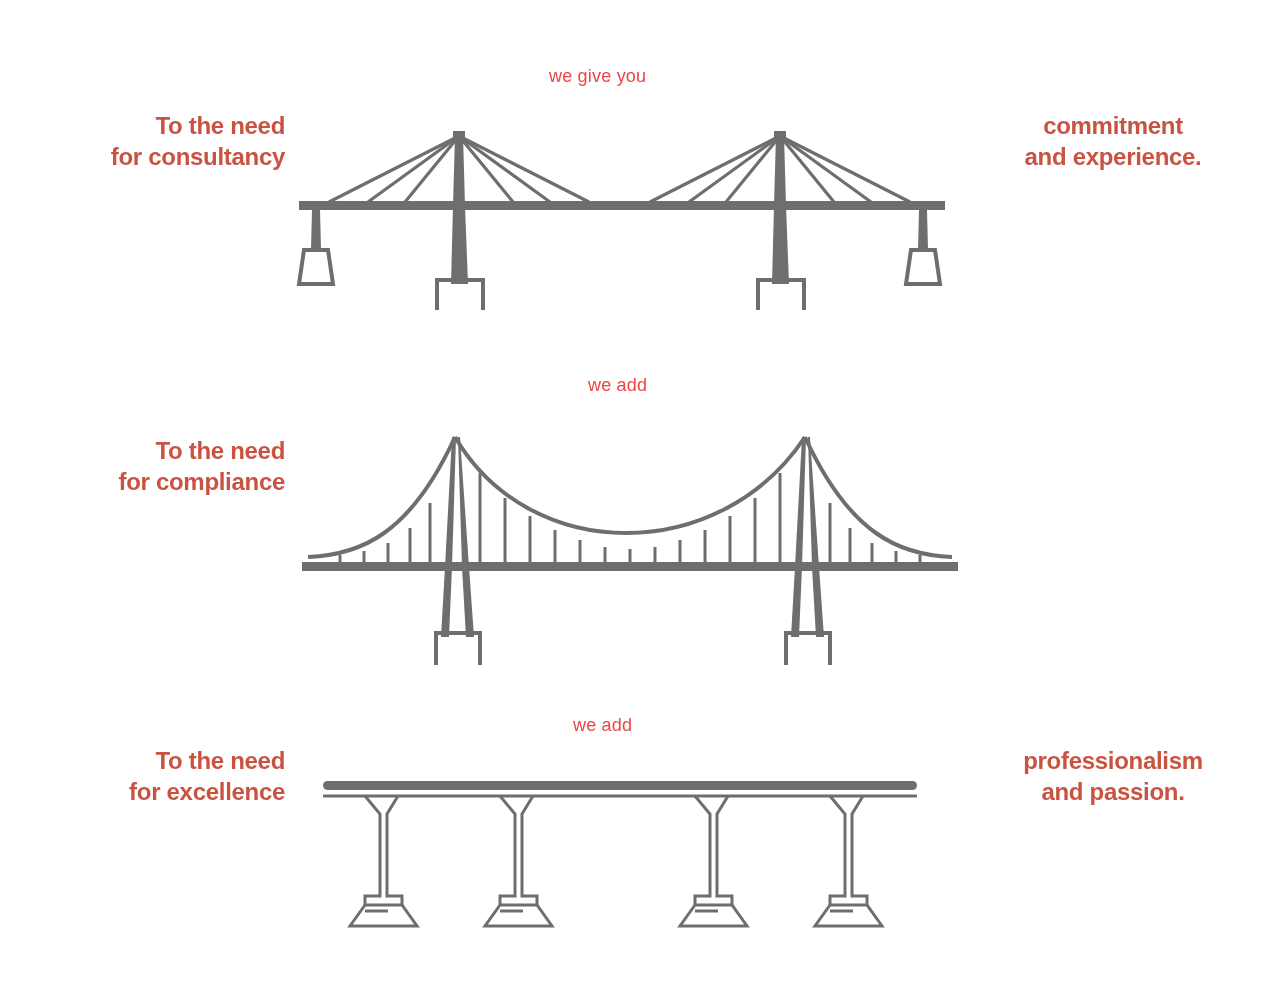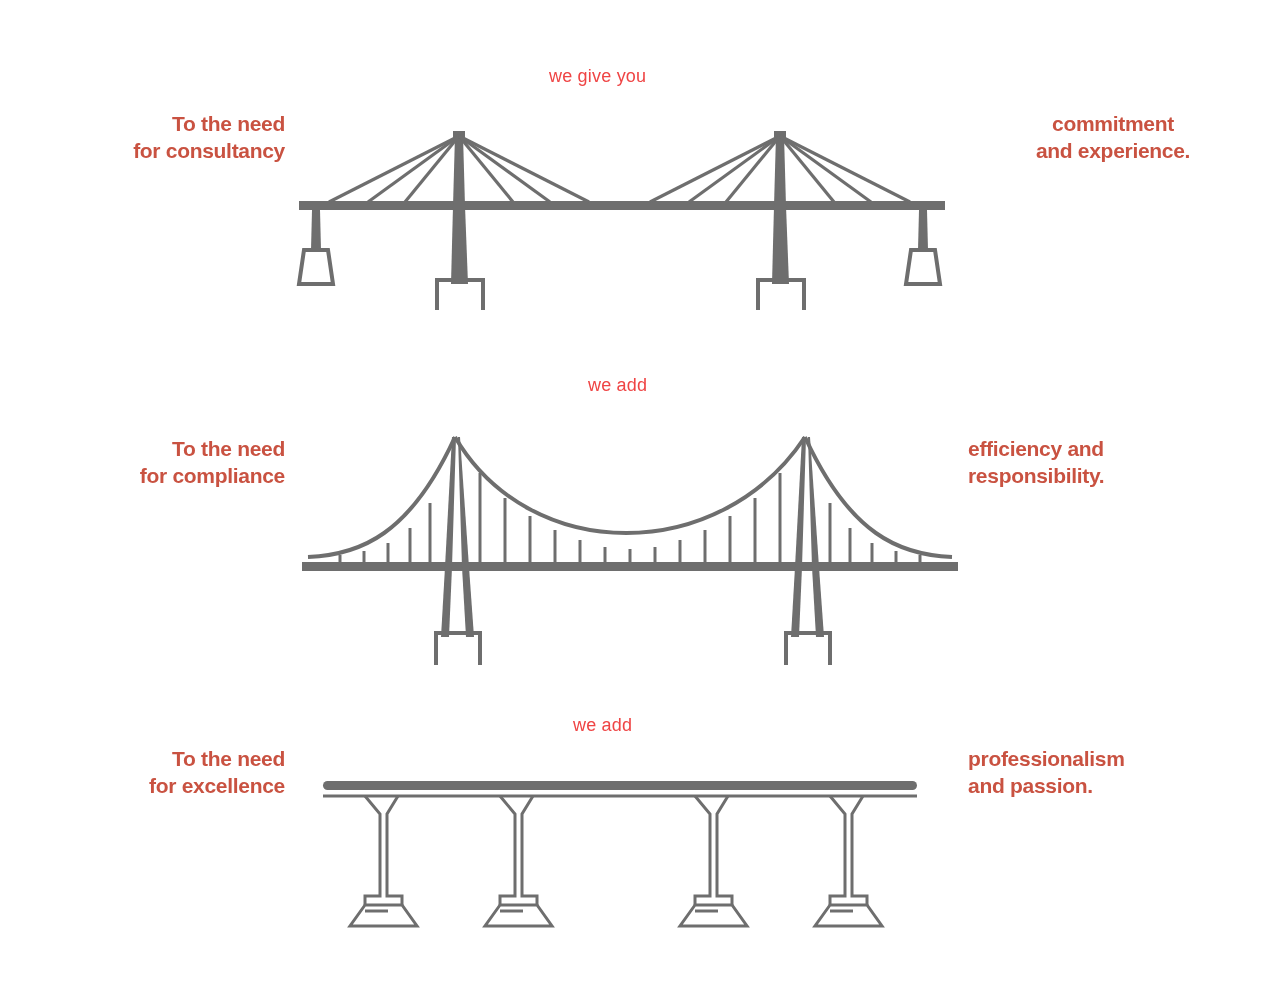--- a/index.html
+++ b/index.html
@@ -24,35 +24,35 @@
     display: block;
   }
   .row-1 { top: 40px;  height: 250px; }
   .row-2 { top: 350px; height: 250px; }
   .row-3 { top: 690px; height: 250px; }
 
   .side-text {
     position: absolute;
     color: #C95241;
     font-weight: bold;
-    font-size: 21px;
+    font-size: 24px;
     line-height: 1.30;
     letter-spacing: -0.3px;
     white-space: pre-line;
   }
 
   
   .r1-left  { left: 20px;  top: 70px;  width: 265px; text-align: right; }
   .r1-right { left: 968px; top: 70px;  width: 290px; text-align: center; }
   
   .r2-left  { left: 20px;  top: 85px;  width: 265px; text-align: right; }
   .r2-right { left: 968px; top: 85px;  width: 290px; text-align: left; }
   
   .r3-left  { left: 20px;  top: 55px;  width: 265px; text-align: right; }
-  .r3-right { left: 968px; top: 55px;  width: 290px; text-align: left; }
+  .r3-right { left: 968px; top: 55px;  width: 290px; text-align: center; }
 
   .connector {
     position: absolute;
     color: #ef4444;
     font-size: 18px;
     font-weight: normal;
     letter-spacing: 0.2px;
     white-space: nowrap;
   }
   .c1 { left: 549px; top: 26px; }
@@ -129,22 +129,20 @@
     </svg>
   </div>
 
   <div class="row row-2">
 
     <div class="connector c2">we add</div>
 
     <div class="side-text r2-left">To the need
 for compliance</div>
 
-    <div class="side-text r2-right">efficiency and
-responsibility.</div>
 
     <svg class="bridge-svg b2" width="660" height="250" viewBox="0 0 660 250">
       <g fill="none" stroke="#6e6e6e" stroke-width="3.4" stroke-linecap="butt">
 
         <path d="M 8,142 C 60,140 110,120 155,22" stroke-width="4"></path>
         <path d="M 155,22 C 230,150 420,150 505,22" stroke-width="4"></path>
         <path d="M 505,22 C 550,120 600,140 652,142" stroke-width="4"></path>
 
         <g stroke-width="3">
           <line x1="40" y1="140" x2="40" y2="150"></line>

